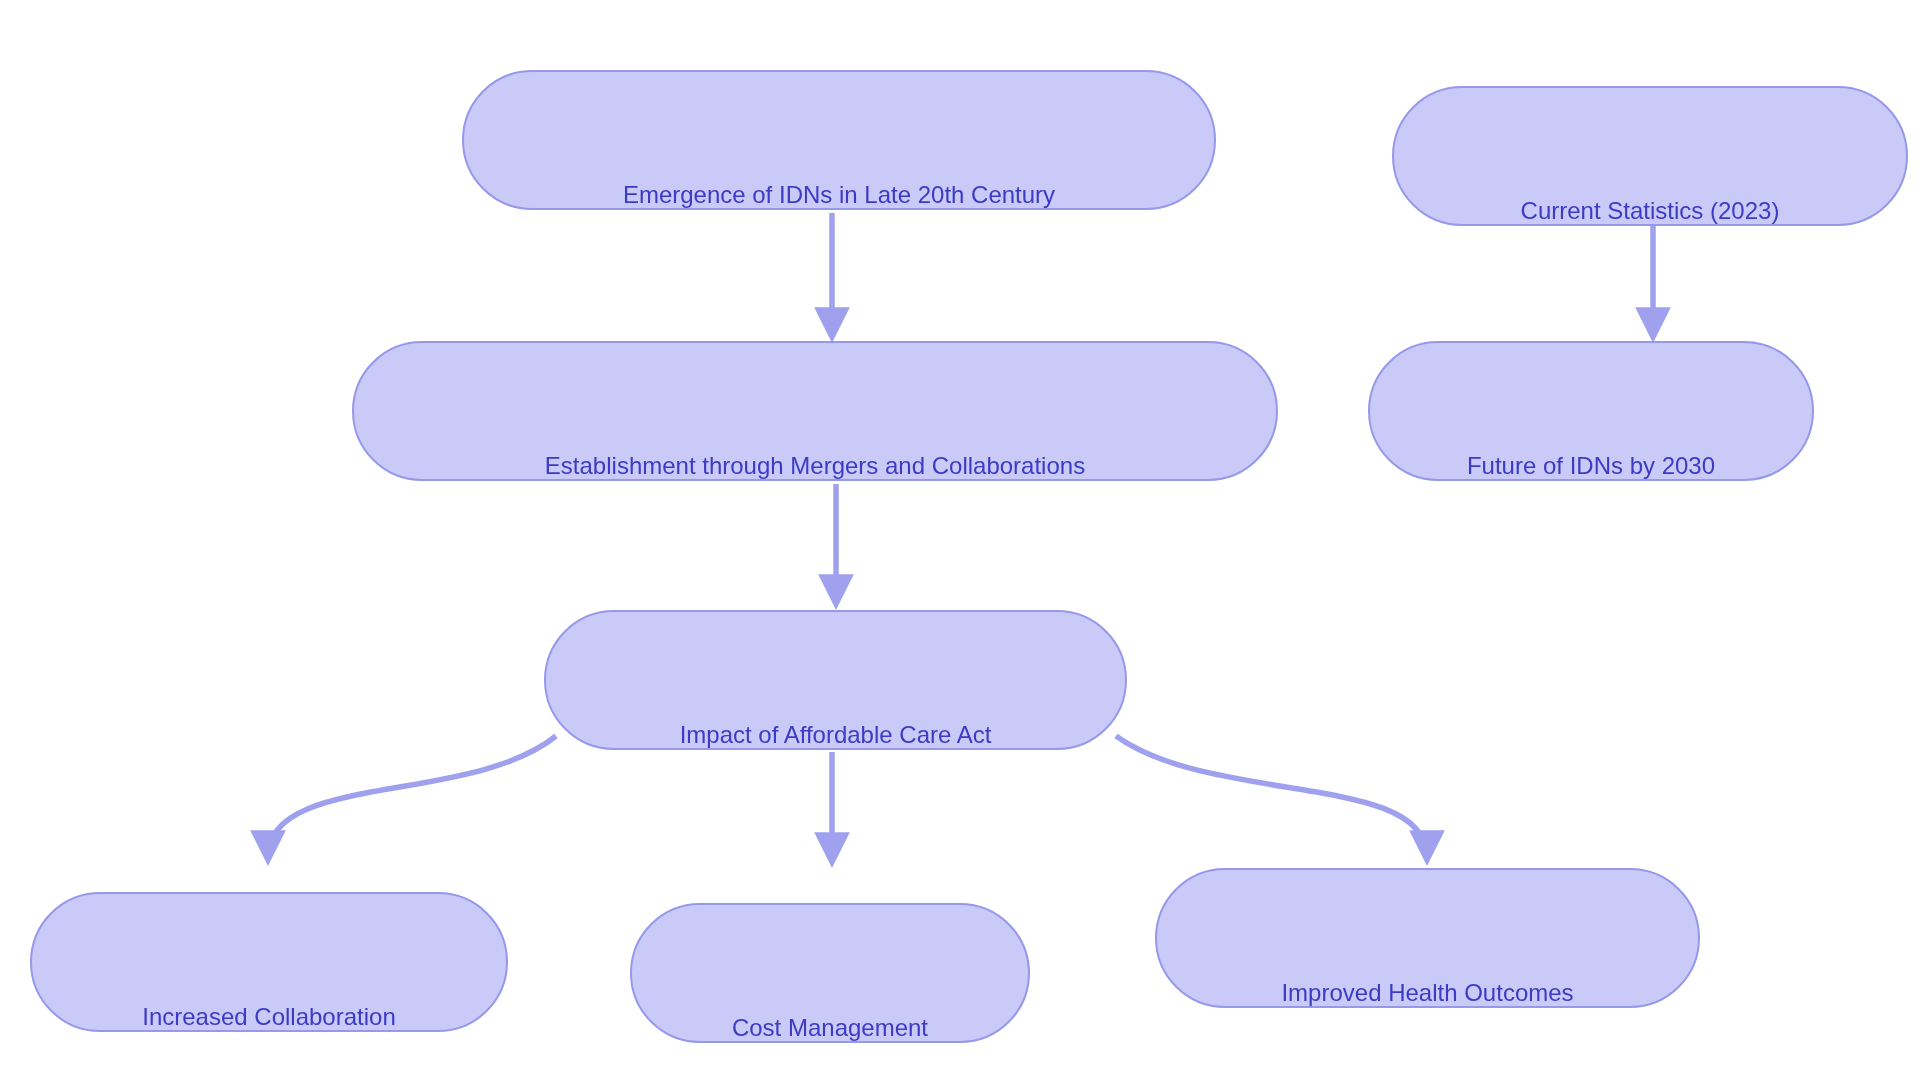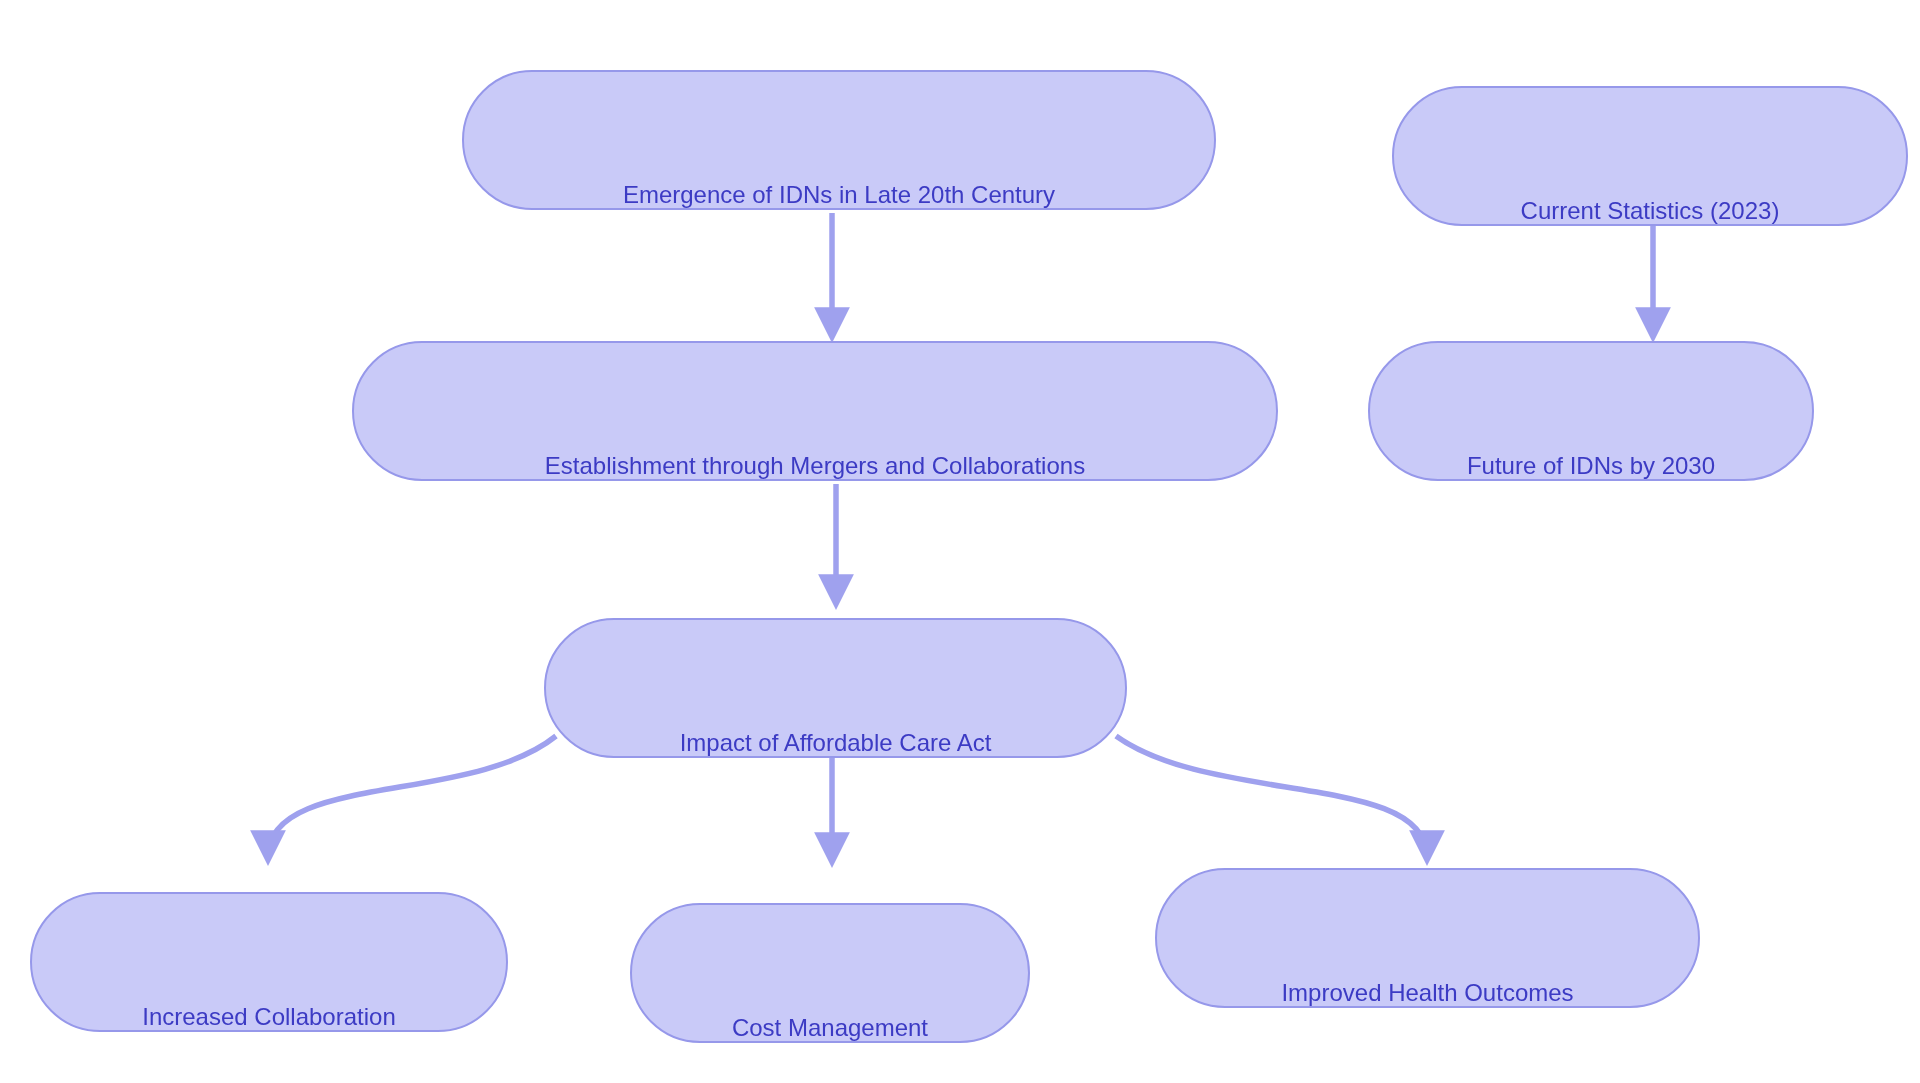--- a/index.html
+++ b/index.html
@@ -46,21 +46,21 @@
     color: var(--text, #3c3bc4);
     font-size: 24px;
     line-height: 1.1;
     white-space: nowrap;
   }
   
   .node-emergence      { left: 462px;  top: 70px;  width: 754px; }
   .node-current-stats  { left: 1392px; top: 86px;  width: 516px; }
   .node-establishment  { left: 352px;  top: 341px; width: 926px; }
   .node-future         { left: 1368px; top: 341px; width: 446px; }
-  .node-aca-impact     { left: 544px;  top: 610px; width: 583px; margin-top: 8px; }
+  .node-aca-impact     { left: 544px;  top: 610px; width: 583px; }
   .node-collaboration  { left: 30px;   top: 892px; width: 478px; }
   .node-cost           { left: 630px;  top: 868px; width: 400px; margin-top: 35px; }
   .node-outcomes       { left: 1155px; top: 868px; width: 545px; }
 </style>
 </head>
 <body>
 
 <div class="canvas">
 
   <svg class="edges-layer" viewBox="0 0 1920 1083" xmlns="http://www.w3.org/2000/svg">

